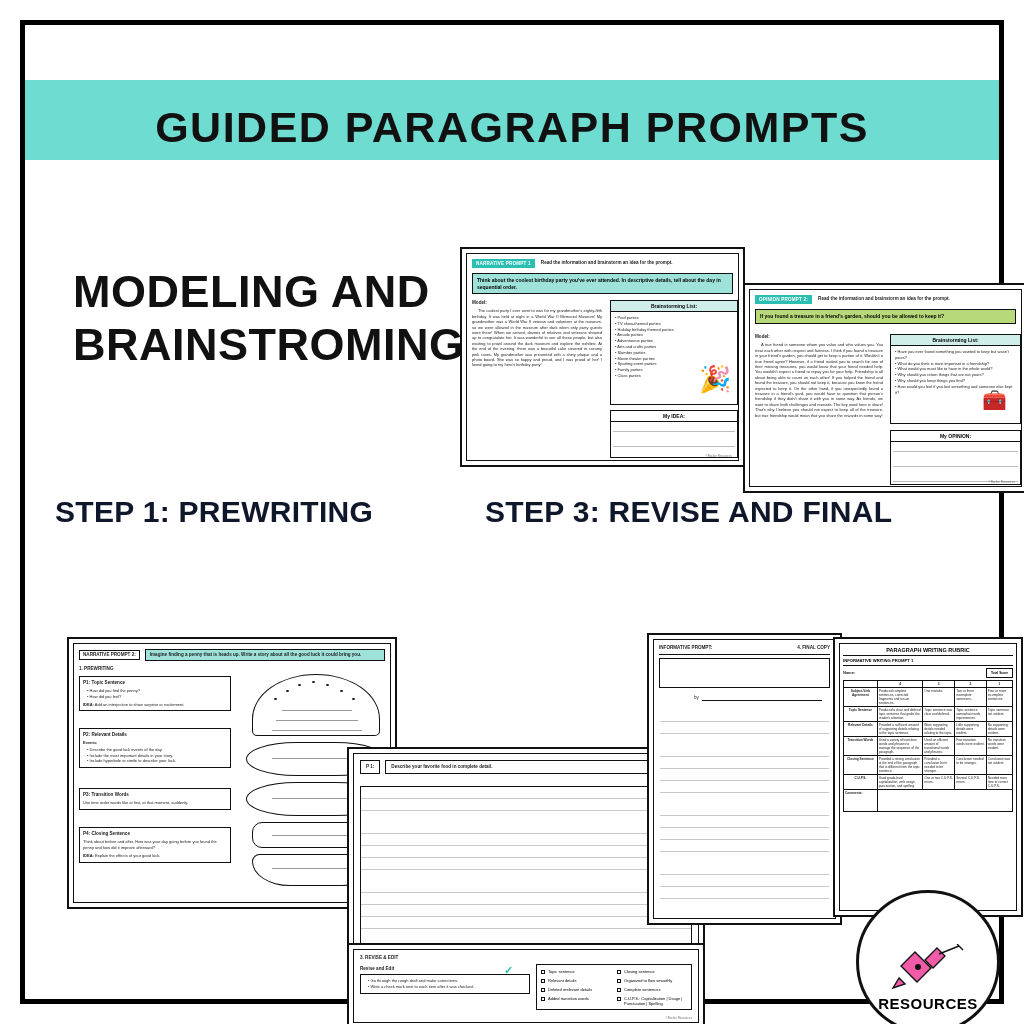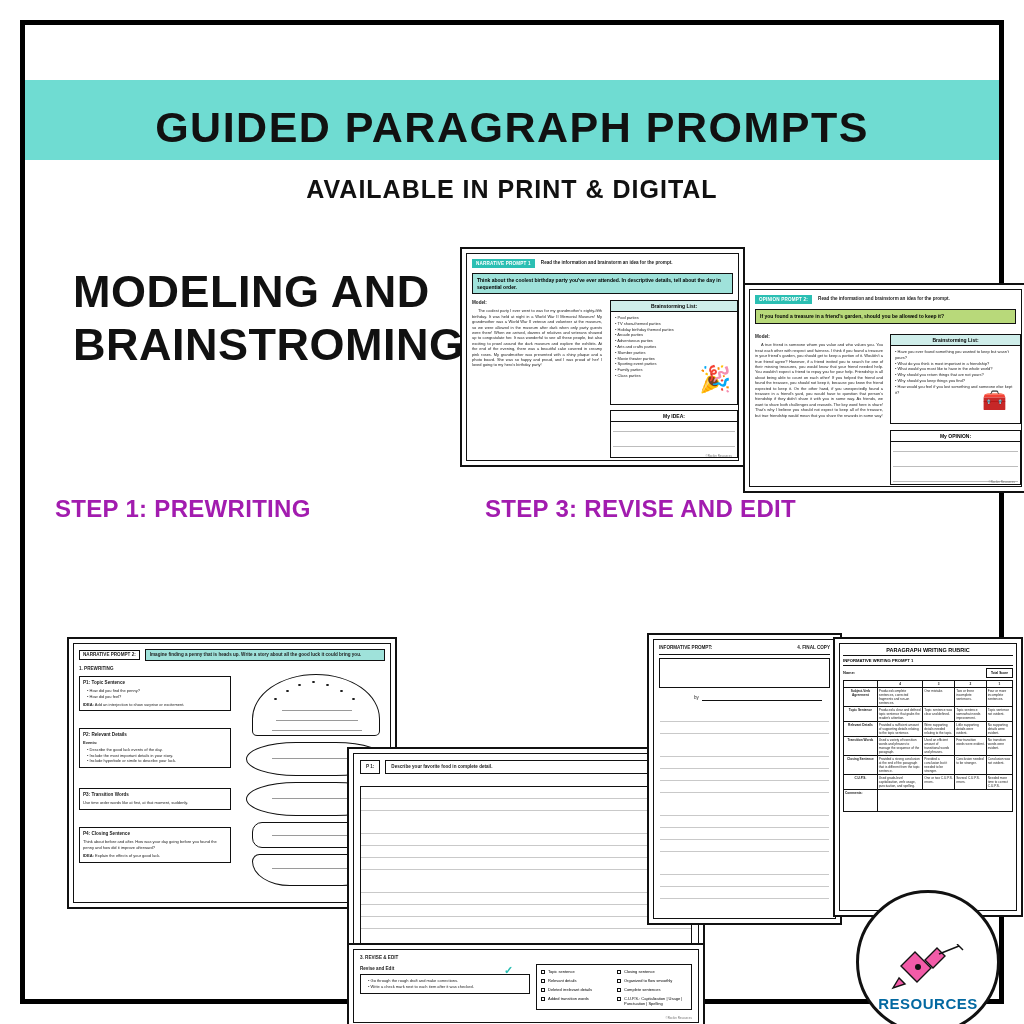--- a/index.html
+++ b/index.html
@@ -67,23 +67,23 @@
   
   .steps {
     position: absolute;
     left: 30px; top: 470px;
     width: 920px;
     display: grid;
     grid-template-columns: 430px 460px;
     grid-row-gap: 18px;
   }
   .step {
-    font-size: 24px;
-    font-weight: bold;
-    color: #a21caf;
+    font-size: 30px;
+    font-weight: bold;
+    color: #0f172a;
     letter-spacing: .3px;
     white-space: nowrap;
   }
 
   
   .sheet {
     position: absolute;
     background: #fff;
     border: 2px solid #111;
     overflow: hidden;
@@ -239,45 +239,44 @@
     font-weight: bold;
     color: #111;
     letter-spacing: .5px;
   }
   .logo-bottom {
     position: absolute;
     left: 0; top: 108px; width: 150px;
     text-align: center;
     font-size: 15px;
     font-weight: bold;
-    color: #0369a1;
+    color: #000000;
     letter-spacing: .5px;
   }
   .guitar {
     position: absolute;
     left: 38px; top: 57px;
     width: 74px; height: 46px;
   }
 </style>
 </head>
 <body>
 
 <div class="page">
   <div class="frame">
 
     <div class="title-band">
       <div class="main-title">GUIDED PARAGRAPH PROMPTS</div>
     </div>
-    <div class="subtitle">AVAILABLE IN PRINT &amp; DIGITAL</div>
 
     <div class="section-heading">MODELING AND BRAINSTROMING</div>
 
     <div class="steps">
       <div class="step">STEP 1: PREWRITING</div>
-      <div class="step">STEP 3: REVISE AND EDIT</div>
+      <div class="step">STEP 3: REVISE AND FINAL</div>
     </div>
 
     <div class="sheet" id="sheet-narrative-brainstorm">
       <div class="sheet-inner">
         <div style="position:absolute; left:5px; top:5px; right:5px; display:flex; align-items:center; gap:6px;">
           <span class="tag narrative">NARRATIVE PROMPT 1</span>
           <span class="tiny2" style="font-weight:bold;">Read the information and brainstorm an idea for the prompt.</span>
         </div>
         <div class="prompt-box teal" style="position:absolute; left:5px; top:19px; right:5px;">Think about the coolest birthday party you've ever attended. In descriptive details, tell about the day in sequential order.</div>
 

